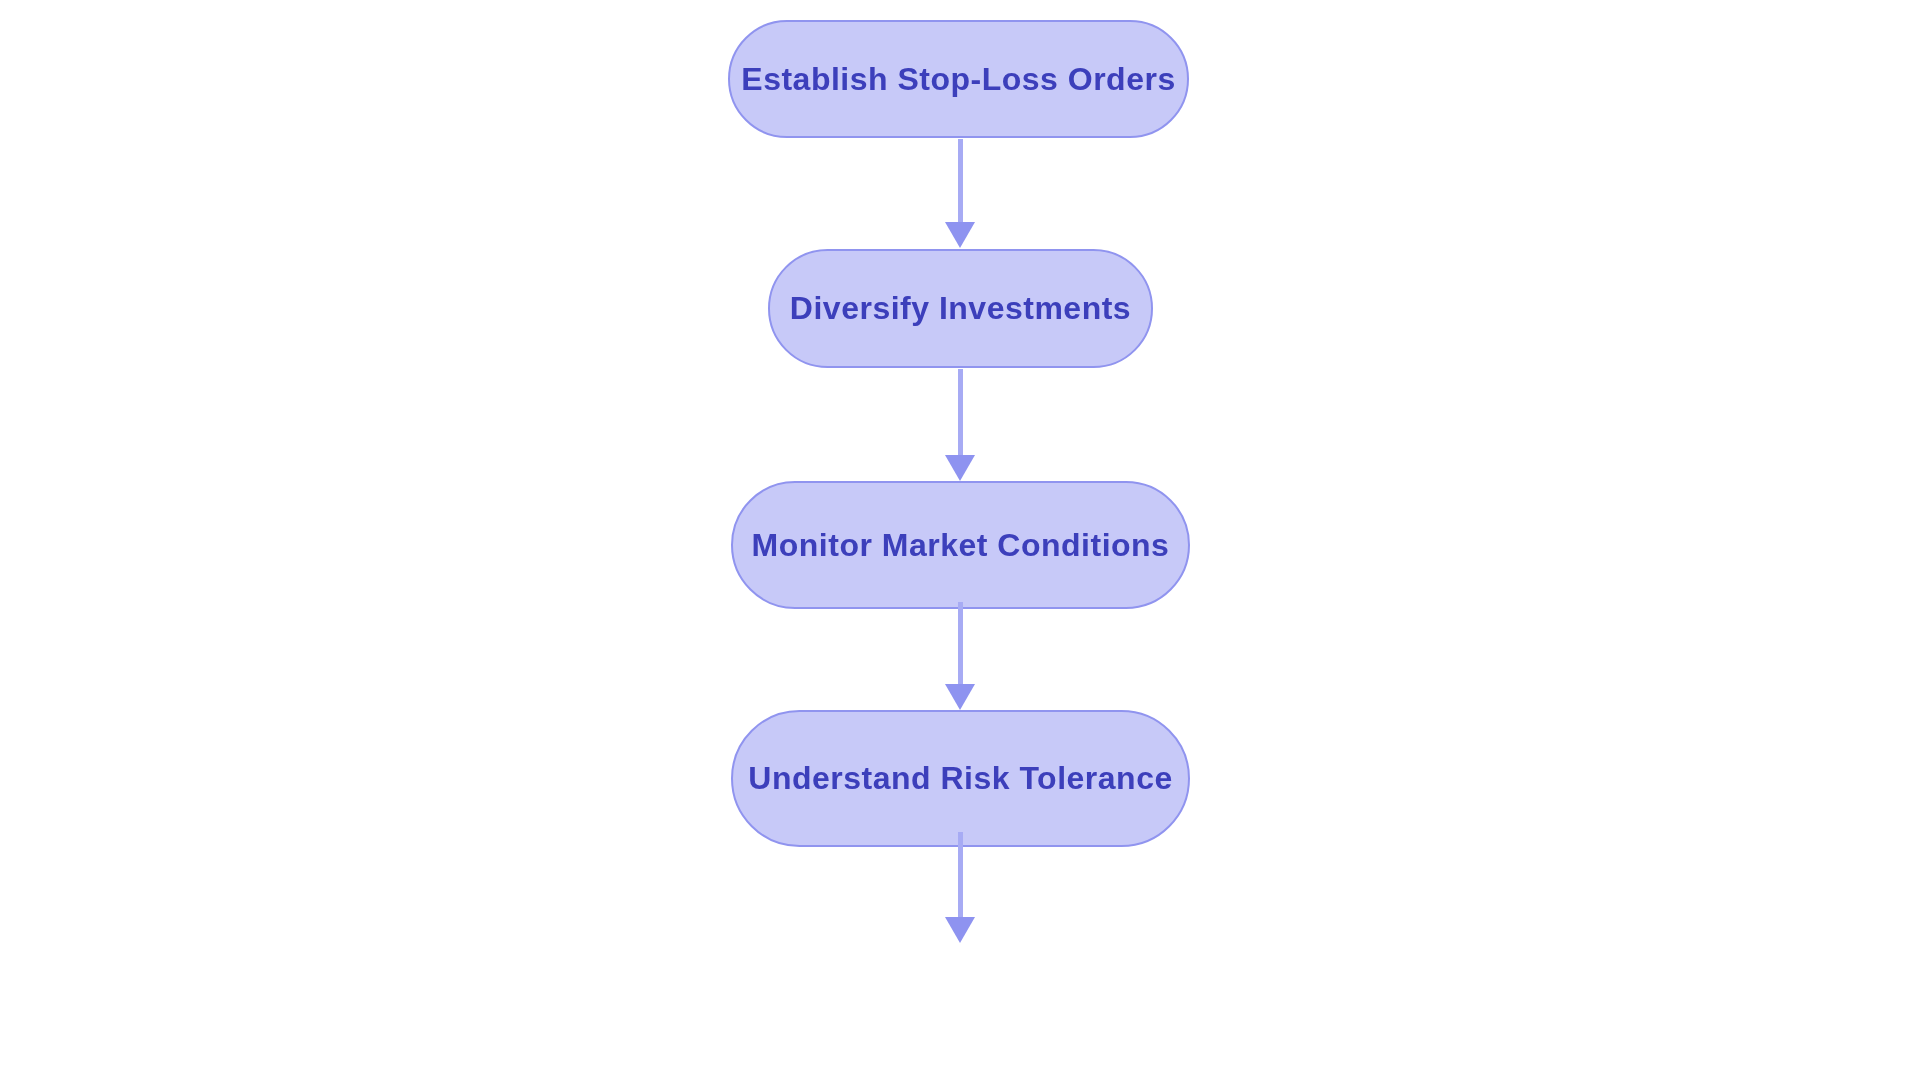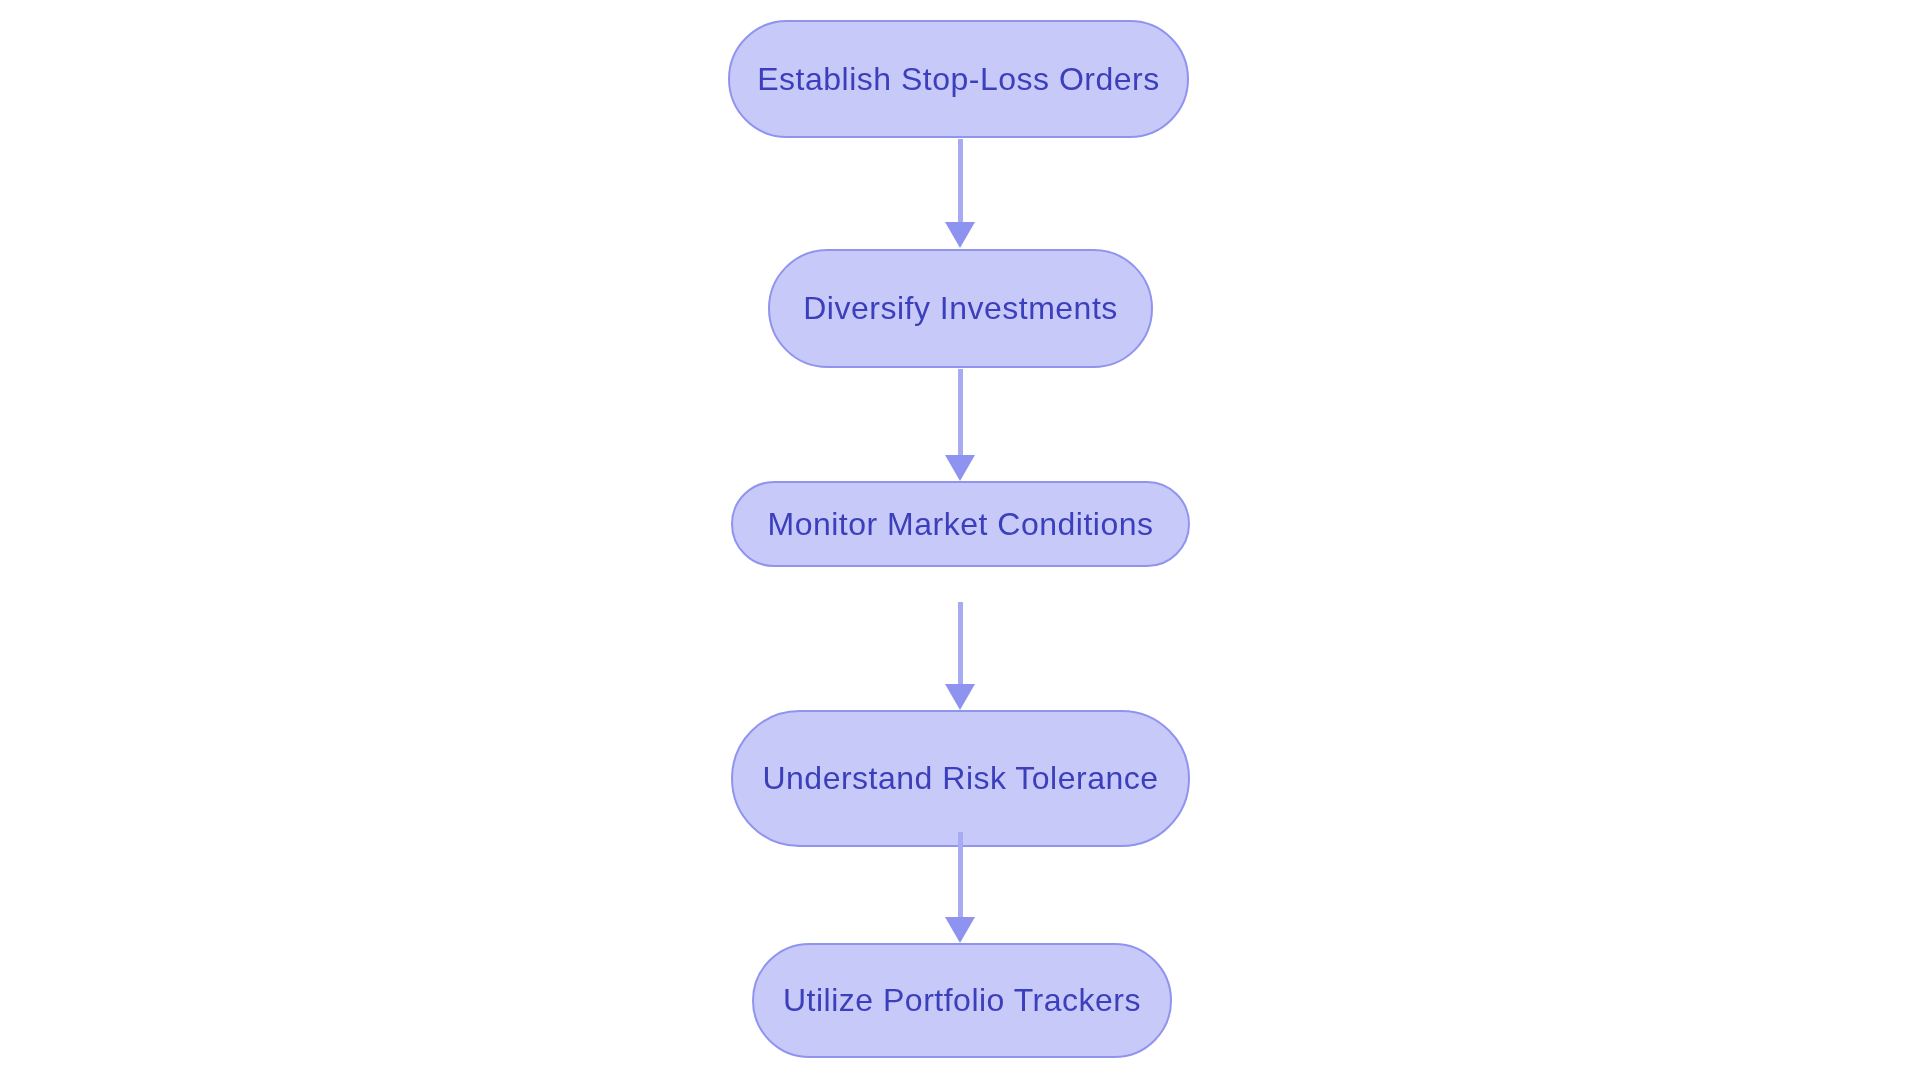--- a/index.html
+++ b/index.html
@@ -21,28 +21,28 @@
     background: #c7c9f8;
     border: 2px solid #9094ef;
     border-radius: 70px;
     display: flex;
     align-items: center;
     justify-content: center;
   }
   .flow-node .node-label {
     color: #3c3fbb;
     font-size: 32px;
-    font-weight: 400;
+    font-weight: 700;
     letter-spacing: 0.5px;
     white-space: nowrap;
     text-align: center;
   }
   .node-1 { left: 728px; top:  20px; width: 461px; height: 118px; }
   .node-2 { left: 768px; top: 249px; width: 385px; height: 119px; }
-  .node-3 { left: 731px; top: 481px; width: 459px; height: 86px; }
+  .node-3 { left: 731px; top: 481px; width: 459px; height: 128px; }
   .node-4 { left: 731px; top: 710px; width: 459px; height: 137px; }
   .node-5 { left: 752px; top: 943px; width: 420px; height: 115px; }
 
   .flow-arrow {
     position: absolute;
     left: 945px;
     width: 30px;
     display: flex;
     flex-direction: column;
     align-items: center;
@@ -100,17 +100,14 @@
 
   <div class="flow-node node-4">
     <span class="node-label">Understand Risk Tolerance</span>
   </div>
 
   <div class="flow-arrow arrow-4">
     <div class="arrow-line"></div>
     <div class="arrow-head"></div>
   </div>
 
-  <div class="flow-node node-5">
-    <span class="node-label">Utilize Portfolio Trackers</span>
-  </div>
 
 </div>
 
 </body></html>

